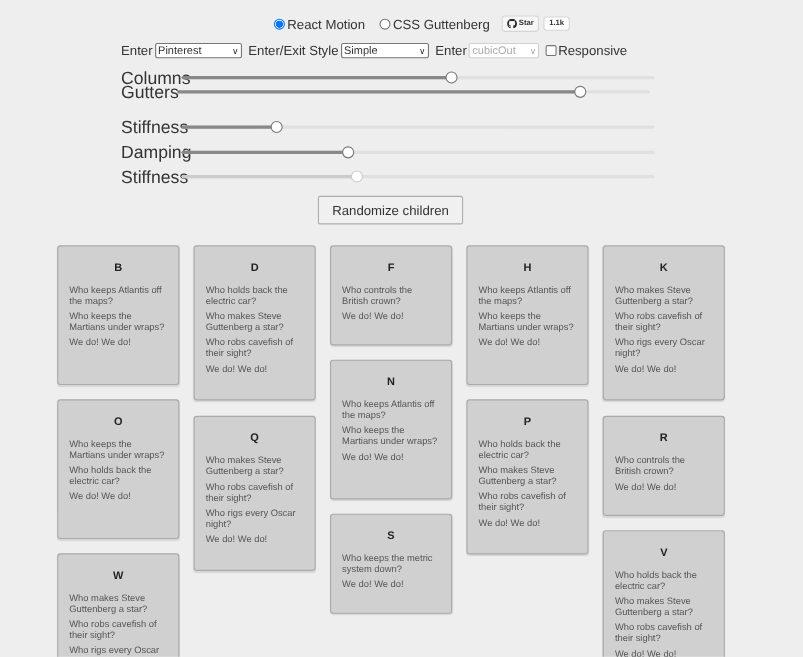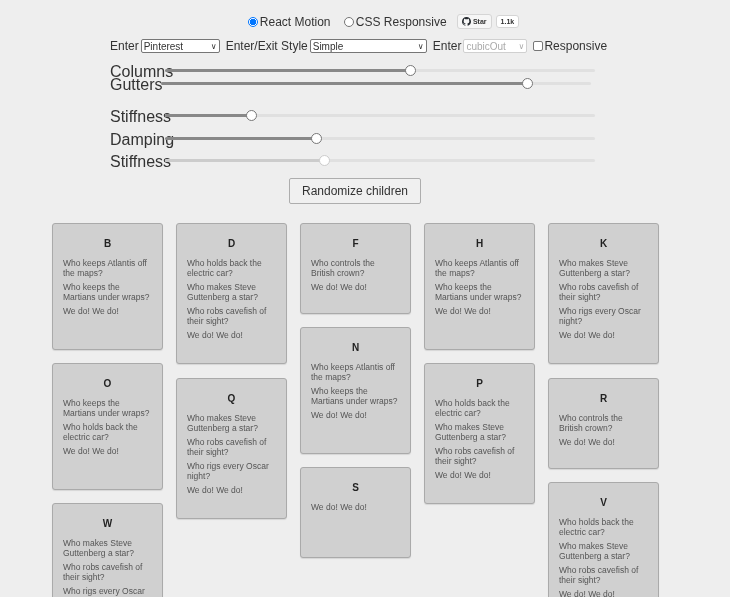--- a/index.html
+++ b/index.html
@@ -31,41 +31,41 @@
 </head>
 <body>
 
 <div class="row1">
   <label class="opt">
     <span class="radio on"></span>
     <span>React Motion</span>
   </label>
   <label class="opt">
     <span class="radio"></span>
-    <span>CSS Responsive</span>
+    <span>CSS Guttenberg</span>
   </label>
   <span class="gh">
     <span class="btn">
       <svg width="9" height="9" viewBox="0 0 16 16">
           <path fill="#24292e" d="M8 0C3.6 0 0 3.6 0 8c0 3.5 2.3 6.5 5.5 7.6.4.1.5-.2.5-.4v-1.4c-2.2.5-2.7-1-2.7-1-.4-.9-.9-1.2-.9-1.2-.7-.5.1-.5.1-.5.8.1 1.2.8 1.2.8.7 1.2 1.9.9 2.3.7.1-.5.3-.9.5-1.1-1.8-.2-3.6-.9-3.6-4 0-.9.3-1.6.8-2.1-.1-.2-.4-1 .1-2.1 0 0 .7-.2 2.2.8.6-.2 1.3-.3 2-.3s1.4.1 2 .3c1.5-1 2.2-.8 2.2-.8.4 1.1.2 1.9.1 2.1.5.6.8 1.3.8 2.1 0 3.1-1.9 3.7-3.6 3.9.3.3.5.8.5 1.5v2.2c0 .2.1.5.6.4C13.7 14.5 16 11.5 16 8c0-4.4-3.6-8-8-8z"></path>
         </svg>
       <span>Star</span>
     </span>
     <span class="cnt">1.1k</span>
   </span>
 </div>
 
 <div class="row2">
   <span>Enter</span>
   <span class="sel" style="width:79px">
       <span>Pinterest</span>
       <span class="chev">∨</span>
     </span>
   <span>Enter/Exit Style</span>
-  <span class="sel" style="width:117px">
+  <span class="sel" style="width:80px">
       <span>Simple</span>
       <span class="chev">∨</span>
     </span>
   <span>Enter</span>
   <span class="sel dis" style="width:64px">
       <span>cubicOut</span>
       <span class="chev">∨</span>
     </span>
   <span class="cb"></span>
   <span>Responsive</span>
@@ -169,20 +169,21 @@
       <p>Who robs cavefish of their sight?</p>
       <p>We do! We do!</p>
     </div>
     <div class="card" style="left: 548px; top: 378px; height: 91px;">
       <h3>R</h3>
       <p>Who controls the British crown?</p>
       <p>We do! We do!</p>
     </div>
     <div class="card" style="left: 300px; top: 467px; height: 91px;">
       <h3>S</h3>
+      <p>Who keeps the metric system down?</p>
       <p>We do! We do!</p>
     </div>
     <div class="card" style="left: 52px; top: 503px; height: 141px;">
       <h3>W</h3>
       <p>Who makes Steve Guttenberg a star?</p>
       <p>Who robs cavefish of their sight?</p>
       <p>Who rigs every Oscar night?</p>
     </div>
     <div class="card" style="left: 548px; top: 482px; height: 141px;">
       <h3>V</h3>

